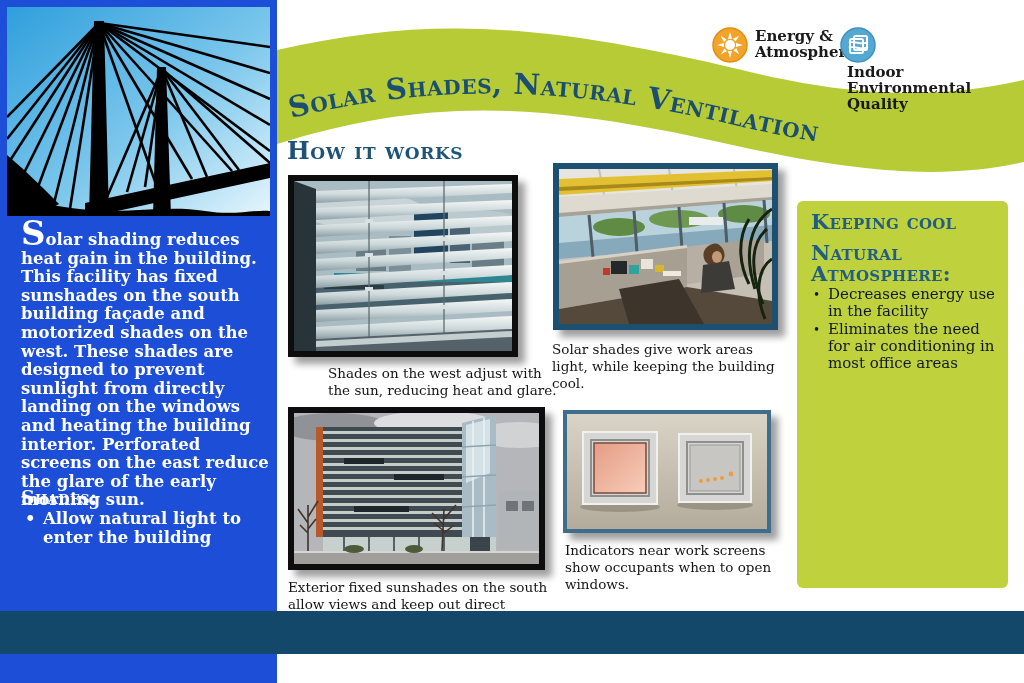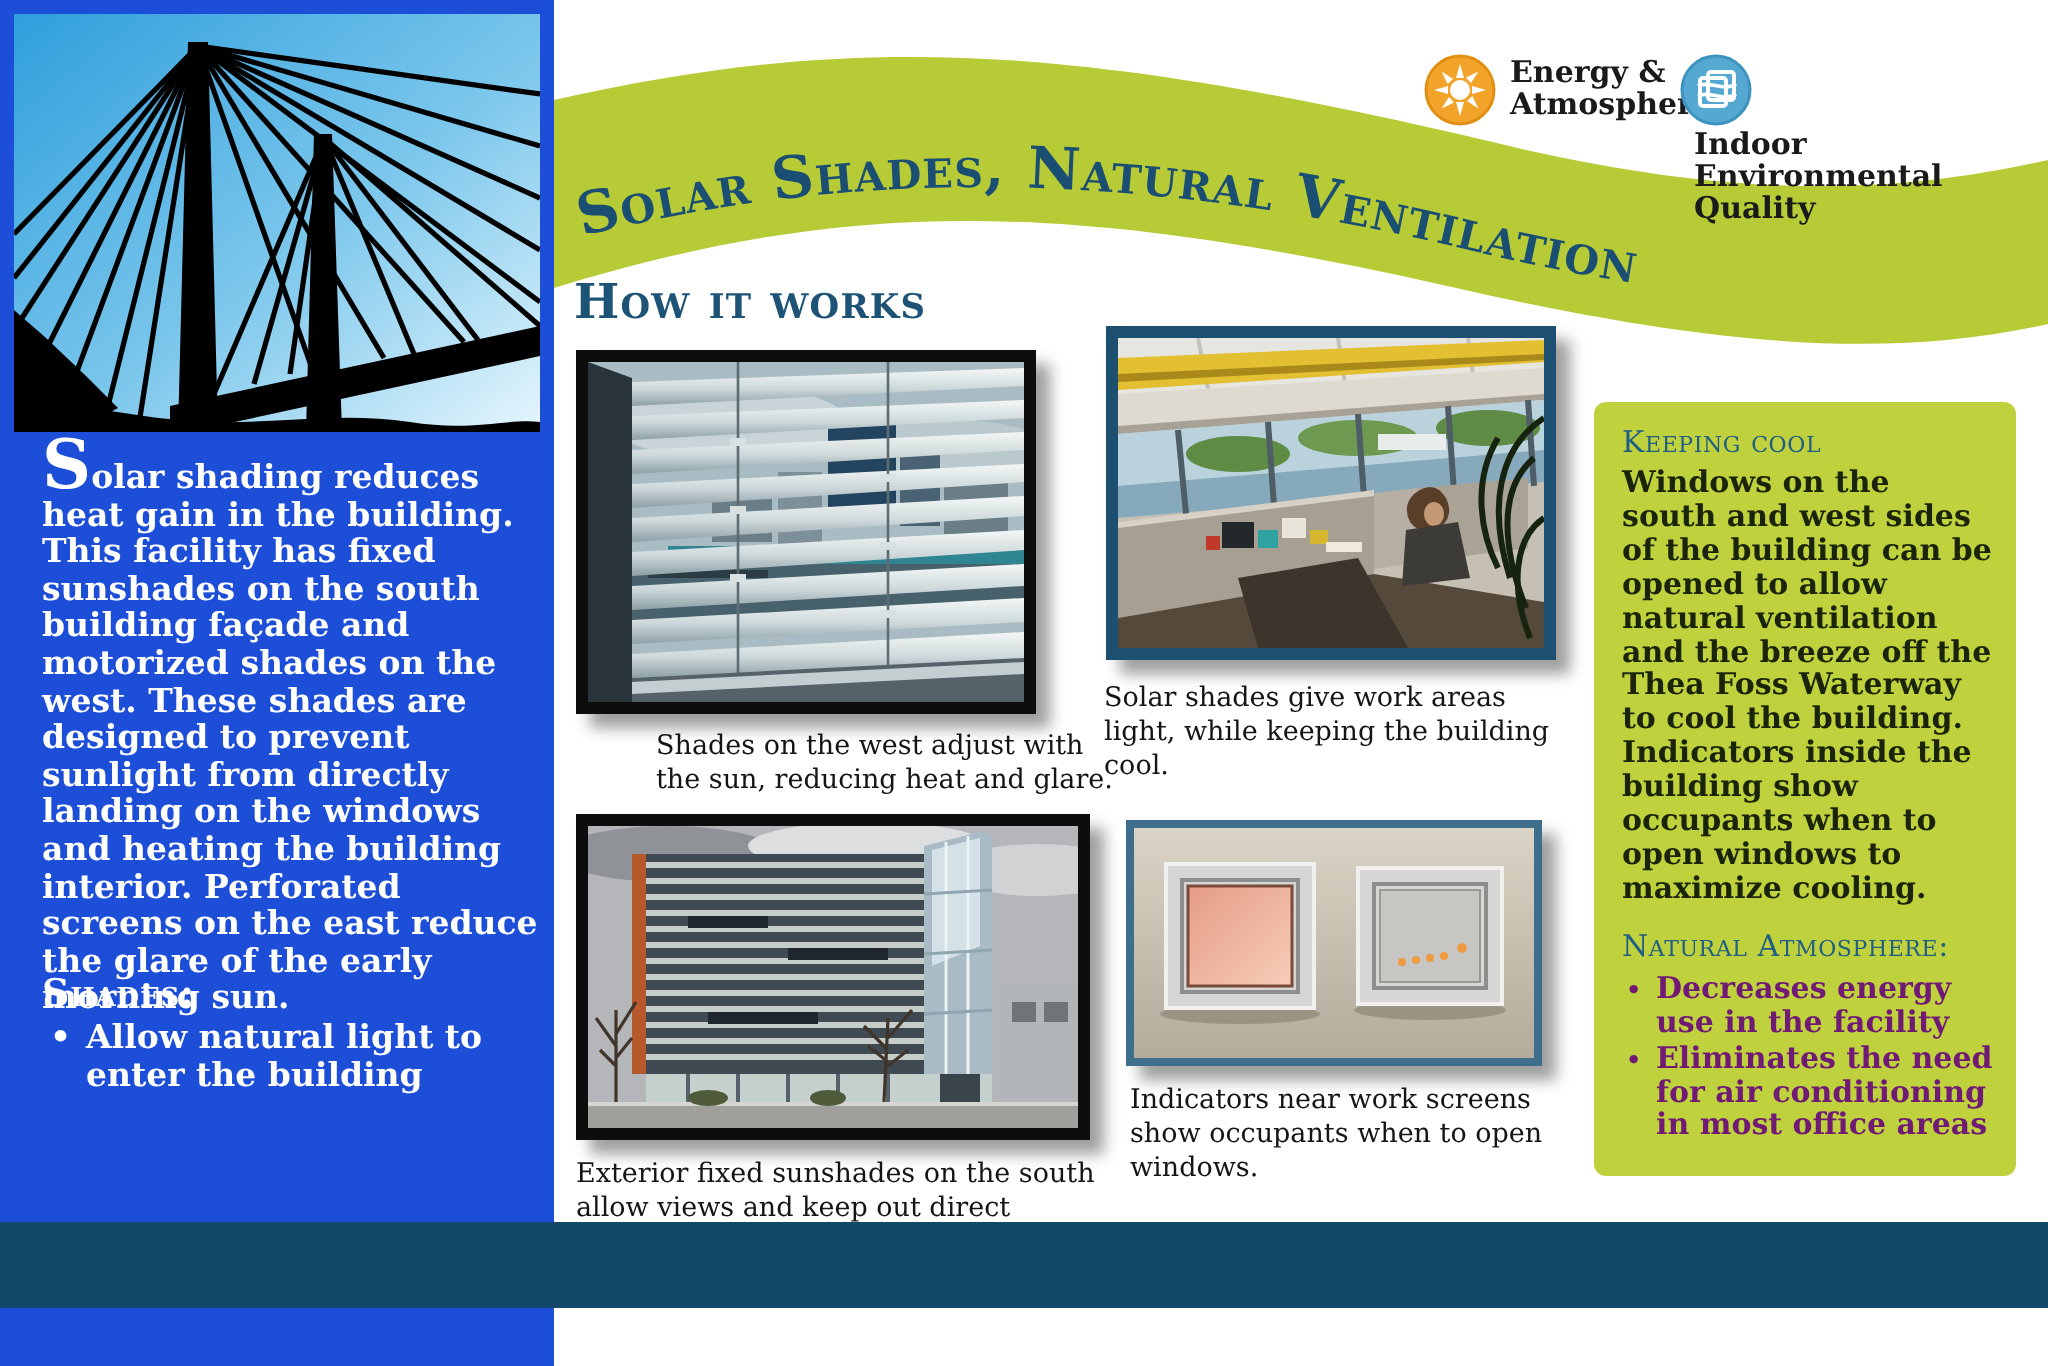--- a/index.html
+++ b/index.html
@@ -40,25 +40,25 @@
   .photo-3{left:288px;top:407px;border:6px solid #0d0d0d;}
   .photo-4{left:563px;top:410px;border:4px solid #3f6d8c;}
   .caption{position:absolute;margin:0;color:#151515;font-size:13.5px;line-height:16.8px;z-index:2;}
   .caption-1{left:288px;top:365px;width:232px;margin-left:40px;}
   .caption-2{left:552px;top:341px;width:240px;}
   .caption-3{left:565px;top:542px;width:238px;}
   .caption-4{left:288px;top:579px;width:262px;}
   
   .right-panel{position:absolute;left:797px;top:201px;width:211px;height:387px;background:#bfd23d;
         border-radius:6px;z-index:2;box-sizing:border-box;padding:10px 12px 0 14px;}
-  .rp-heading{margin:0;color:#215e84;font-variant:small-caps;font-weight:normal;
-        font-size:15px;line-height:21px;letter-spacing:.3px;}
+  .rp-heading{margin:0;color:#215e84;font-variant:small-caps;font-weight:bold;
+        font-size:21px;line-height:21px;letter-spacing:.3px;}
   .rp-body{margin:1px 0 0 0;color:#1a2408;font-weight:bold;font-size:15px;line-height:16.9px;width:186px;}
   .rp-heading-2{margin-top:10px;}
-  .rp-list{margin:2px 0 0 0;padding:0;list-style:none;color:#701a75;font-weight:bold;
+  .rp-list{margin:2px 0 0 0;padding:0;list-style:none;color:#0f172a;font-weight:normal;
         font-size:15px;line-height:16.9px;width:186px;}
   .rp-list li{position:relative;padding-left:17px;margin-bottom:1px;}
   .rp-list li::before{content:"\2022";position:absolute;left:2px;font-size:12px;top:1px;}
   
   .bottom-bar{position:absolute;left:0;top:611px;width:1024px;height:43px;background:#14486b;z-index:4;}
 </style>
 </head>
 <body>
 
 <div class="poster">
@@ -348,21 +348,20 @@
         <circle cx="148" cy="65" r="2" fill="#ef9b3f"></circle>
         <circle cx="155" cy="64" r="2" fill="#ef9b3f"></circle>
         <circle cx="164" cy="60" r="2.4" fill="#ef9b3f"></circle>
       </g>
     </svg>
   </div>
   <p class="caption caption-3">Indicators near work screens show occupants when to open windows.</p>
 
   <div class="right-panel">
     <h3 class="rp-heading">Keeping cool</h3>
-    <p class="rp-body">Windows on the south and west sides of the building can be opened to allow natural ventilation and the breeze off the Thea Foss Waterway to cool the building. Indicators inside the building show occupants when to open windows to maximize cooling.</p>
     <h3 class="rp-heading rp-heading-2">Natural Atmosphere:</h3>
     <ul class="rp-list">
       <li><span>Decreases energy use in the facility</span></li>
       <li><span>Eliminates the need for air conditioning in most office areas</span></li>
     </ul>
   </div>
 
   <div class="bottom-bar"></div>
 
 </div>

